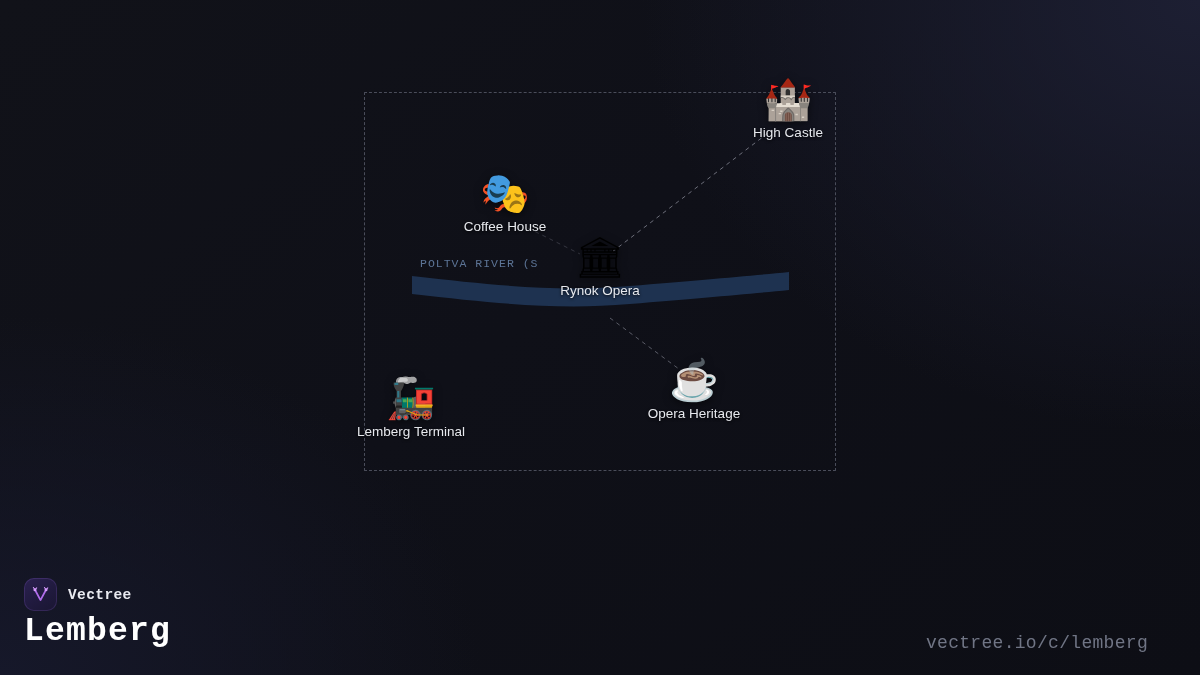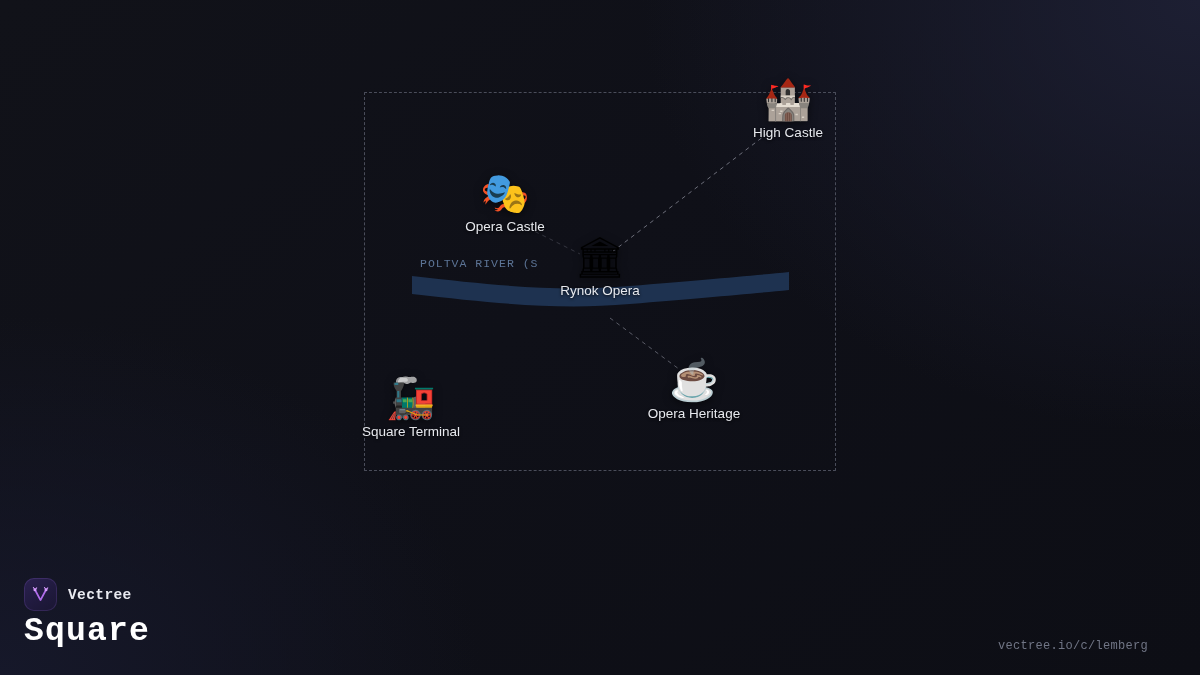--- a/index.html
+++ b/index.html
@@ -117,21 +117,21 @@
     font-family:"Liberation Mono", monospace;
     font-size:33px;
     font-weight:bold;
     color:#ffffff;
     letter-spacing:1.2px;
   }
   .footer-url {
     position:absolute;
     right:24px; bottom:22px;
     font-family:"Liberation Mono", monospace;
-    font-size:12px;
+    font-size:18px;
     color:#707585;
     letter-spacing:.3px;
   }
 </style>
 </head>
 <body>
 
 <div id="stage">
 
   <div id="map-canvas">
@@ -151,54 +151,54 @@
 
     <div class="river-label">POLTVA RIVER (SUBTERRANEAN)</div>
 
     <div class="node" style="left:788px; top:108px;">
       <div class="node-icon">🏰</div>
       <div class="node-label">High Castle</div>
     </div>
 
     <div class="node" style="left:505px; top:202px;">
       <div class="node-icon">🎭</div>
-      <div class="node-label">Opera Castle</div>
+      <div class="node-label">Coffee House</div>
     </div>
 
     <div class="node" style="left:600px; top:266px;">
       <div class="node-icon">🏛</div>
       <div class="node-label">Rynok Opera</div>
     </div>
 
     <div class="node" style="left:694px; top:389px;">
       <div class="node-icon">☕</div>
       <div class="node-label">Opera Heritage</div>
     </div>
 
     <div class="node" style="left:411px; top:407px;">
       <div class="node-icon">🚂</div>
-      <div class="node-label">Square Terminal</div>
+      <div class="node-label">Lemberg Terminal</div>
     </div>
 
   </div>
 
   <div id="footer">
 
     <div class="brand-row">
       <div class="brand-logo">
         <svg width="19" height="19" viewBox="0 0 24 24">
           <path d="M5 6 L12 19 L19 6" fill="none" stroke="#b06ceb" stroke-width="2.2" stroke-linecap="round" stroke-linejoin="round"></path>
           <circle cx="5" cy="6" r="1.9" fill="#d79bff"></circle>
           <circle cx="19" cy="6" r="1.9" fill="#d79bff"></circle>
           <path d="M5 6 L3 3.2 M5 6 L7.2 3.6" stroke="#d79bff" stroke-width="1.3" stroke-linecap="round"></path>
           <path d="M19 6 L17 3.2 M19 6 L21.2 3.6" stroke="#d79bff" stroke-width="1.3" stroke-linecap="round"></path>
         </svg>
       </div>
       <div class="brand-name">Vectree</div>
     </div>
 
-    <div class="page-title">Square</div>
+    <div class="page-title">Lemberg</div>
 
     <div class="footer-url">vectree.io/c/lemberg</div>
 
   </div>
 
 </div>
 
 </body></html>

